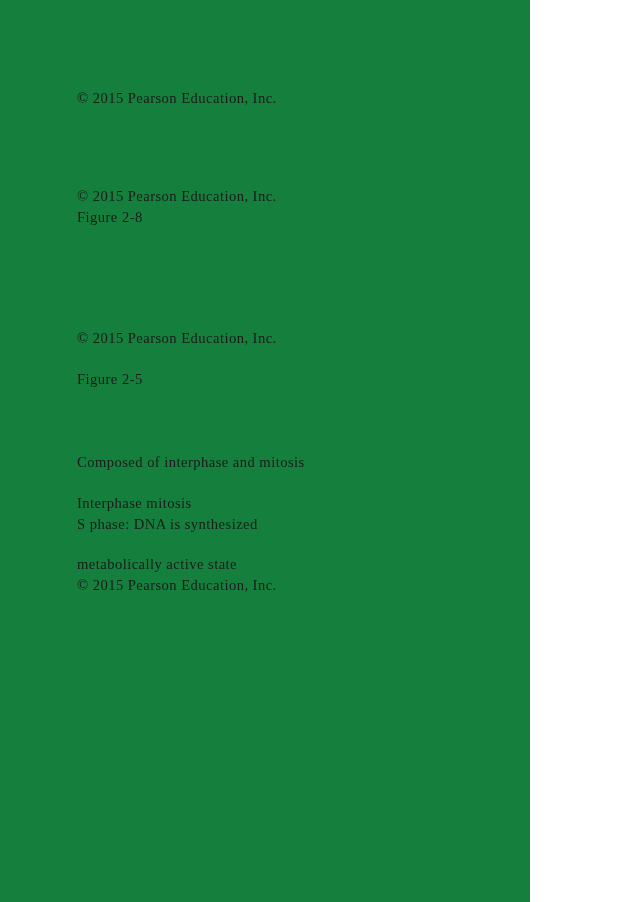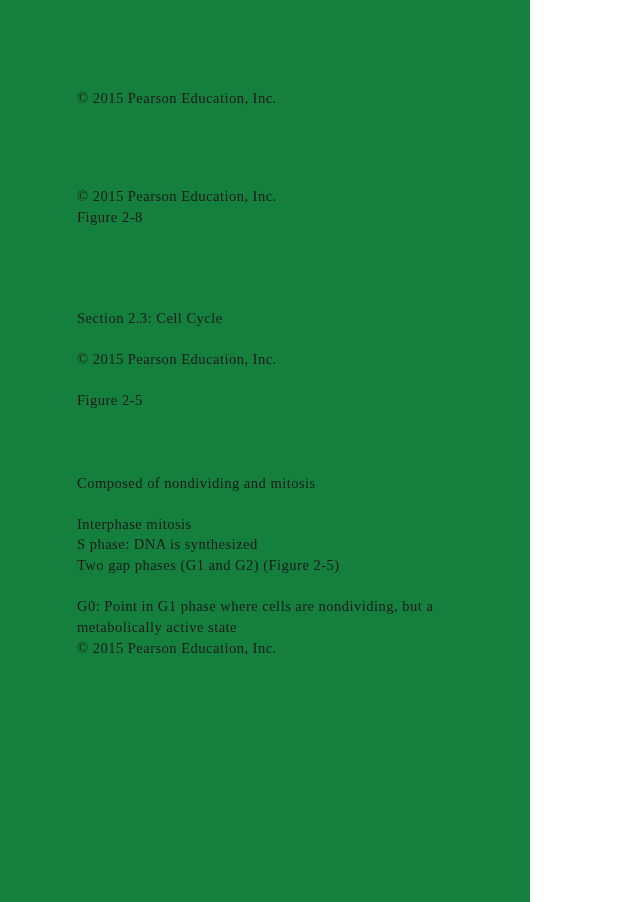--- a/index.html
+++ b/index.html
@@ -62,43 +62,40 @@
     <div class="gap-lg"></div>
 
     <div class="block">
       <p class="line">© 2015 Pearson Education, Inc.</p>
       <p class="line">Figure 2-8</p>
     </div>
 
     <div class="gap-xl"></div>
 
     <div class="block">
-      <p class="line">Section 2.3: Cell Cycle</p>
       <div class="gap-sm"></div>
       <p class="line">© 2015 Pearson Education, Inc.</p>
       <div class="gap-sm"></div>
       <p class="line">Figure 2-5</p>
     </div>
 
     <div class="gap-md"></div>
 
     <div class="block">
-      <p class="line">Composed of nondividing and mitosis</p>
+      <p class="line">Composed of interphase and mitosis</p>
     </div>
 
     <div class="gap-xs"></div>
 
     <div class="block">
       <p class="line">Interphase mitosis</p>
       <p class="line">S phase: DNA is synthesized</p>
-      <p class="line">Two gap phases (G1 and G2) (Figure 2-5)</p>
     </div>
 
     <div class="gap-xs"></div>
 
     <div class="block">
-      <p class="line">G0: Point in G1 phase where cells are nondividing, but a</p>
       <p class="line">metabolically active state</p>
       <p class="line">© 2015 Pearson Education, Inc.</p>
     </div>
 
   </div>
 </div>
 
 </body></html>

